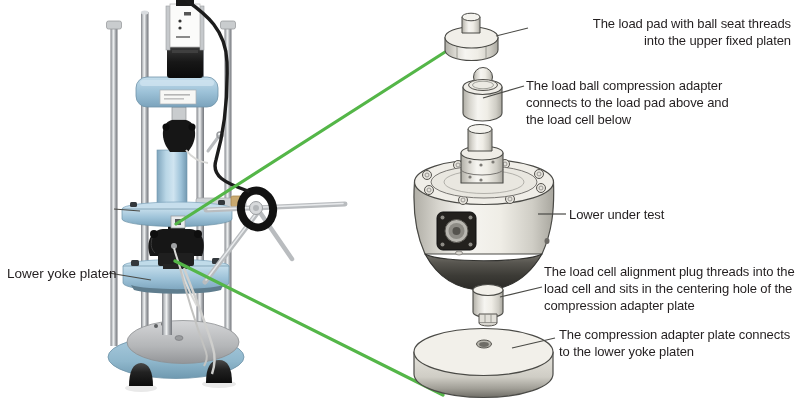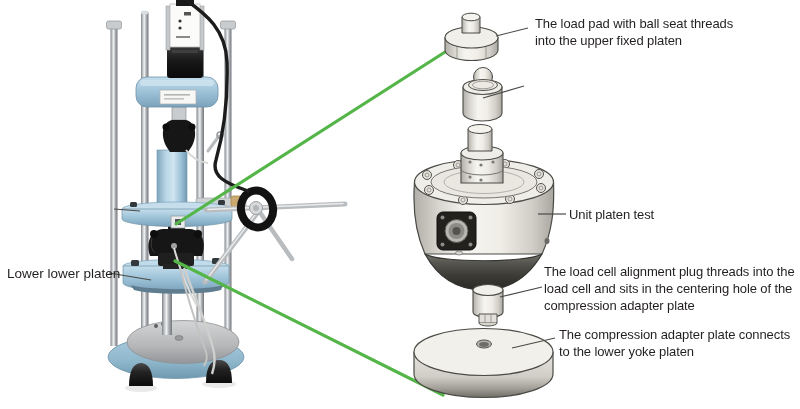--- a/index.html
+++ b/index.html
@@ -301,27 +301,30 @@
     <path class="leader" d="M483,98 L524,86"></path>
     <path class="leader" d="M538,214 L566,214"></path>
     <path class="leader" d="M500,297 L542,287"></path>
     <path class="leader" d="M512,348 L555,338"></path>
     <path class="leader" d="M114,209 L140,211"></path>
     <path class="leader" d="M109,273 L151,280"></path>
   </g>
 </svg>
 
 
-  <div class="machine-label" style="left:7px;top:266px;">Lower lower platen</div>
-
-  <div class="ann" style="left:535px;top:16px;width:256px;">The load pad with ball seat threads
+  <div class="machine-label" style="left:7px;top:266px;">Lower yoke platen</div>
+
+  <div class="ann" style="left:535px;top:16px;width:256px;text-align:right;">The load pad with ball seat threads
 into the upper fixed platen</div>
 
-
-  <div class="ann" style="left:569px;top:207px;width:200px;">Unit platen test</div>
+  <div class="ann" style="left:526px;top:78px;width:256px;">The load ball compression adapter
+connects to the load pad above and
+the load cell below</div>
+
+  <div class="ann" style="left:569px;top:207px;width:200px;">Lower under test</div>
 
   <div class="ann" style="left:544px;top:264px;width:258px;">The load cell alignment plug threads into the
 load cell and sits in the centering hole of the
 compression adapter plate</div>
 
   <div class="ann" style="left:559px;top:327px;width:250px;">The compression adapter plate connects
 to the lower yoke platen</div>
 </div>
 
 </body></html>

